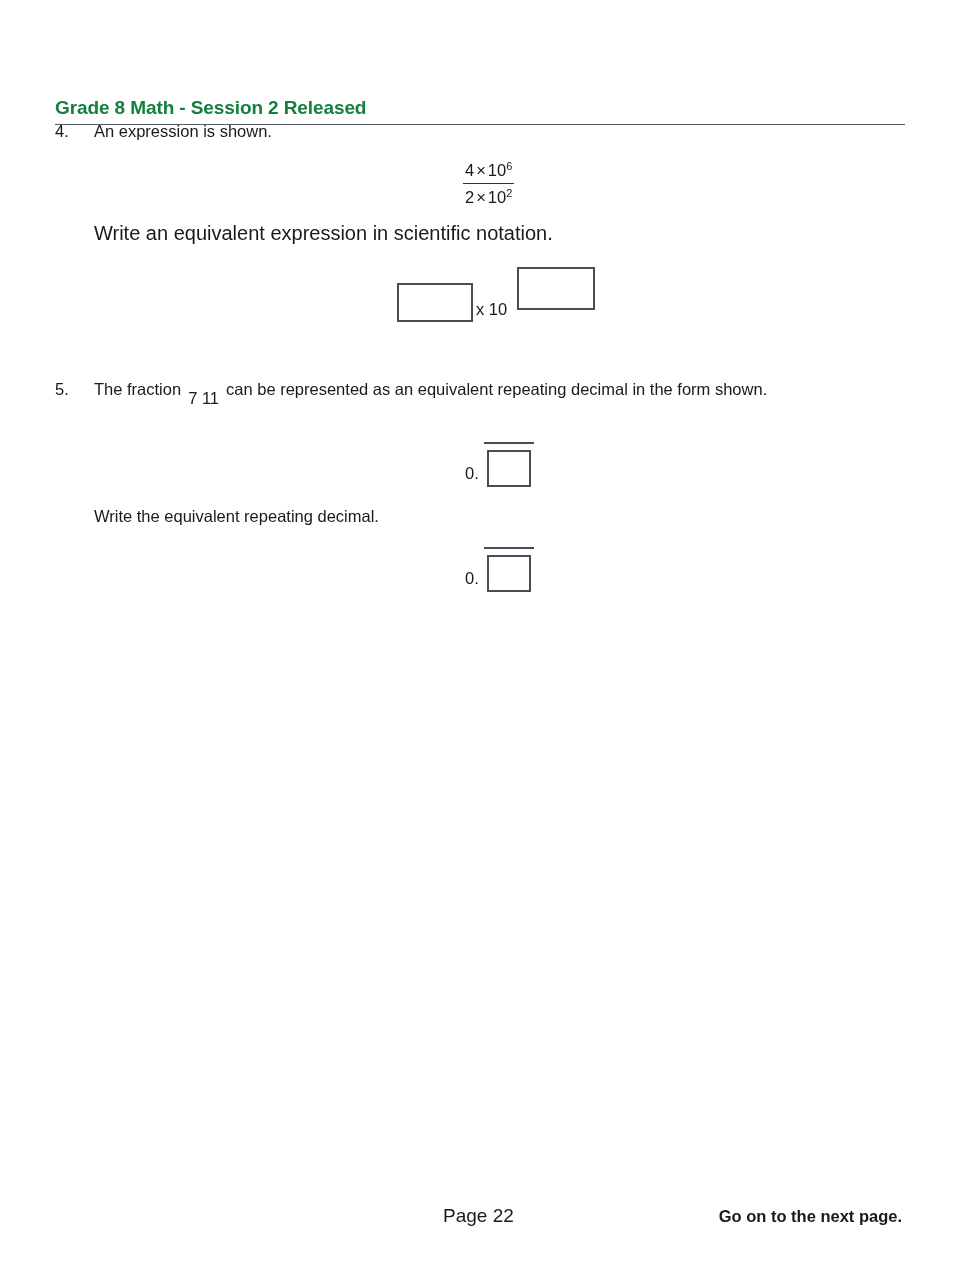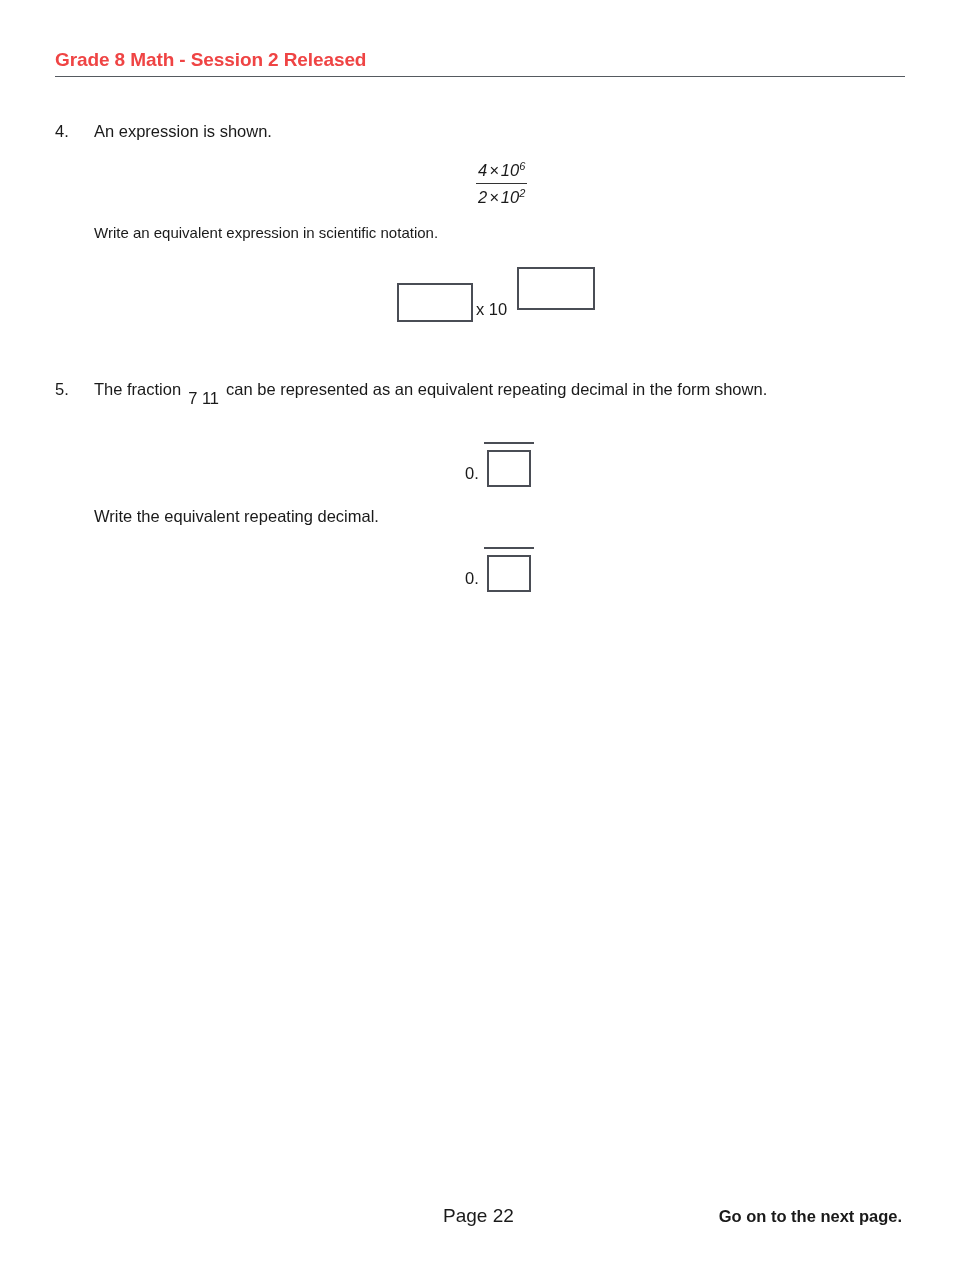--- a/index.html
+++ b/index.html
@@ -25,22 +25,23 @@
   .page-header {
     position: absolute;
     left: 55px;
     top: 48px;
     width: 850px;
   }
   .page-header .title {
     font-size: 19px;
     font-weight: bold;
     letter-spacing: -0.1px;
-    color: #ef4444;
+    color: #15803d;
     line-height: 24px;
+    margin-top: 48px;
   }
   .page-header .rule {
     margin-top: 4px;
     border-bottom: 1.6px solid #555a60;
     width: 850px;
   }
 
   
   .question {
     position: absolute;
@@ -56,34 +57,33 @@
   .q-body {
     margin-left: 39px;
     font-size: 16.5px;
     line-height: 22px;
   }
 
   #question-4 { left: 55px; top: 120px; width: 860px; }
   #question-5 { left: 55px; top: 378px; width: 880px; }
 
   .prompt-line {
-    font-size: 15px;
+    font-size: 20px;
     line-height: 22px;
     white-space: nowrap;
   }
 
   
   .display-fraction {
     position: absolute;
-    left: 476px;
+    left: 463px;
     top: 160px;
     text-align: center;
     font-size: 16.5px;
     line-height: 20px;
-    font-style: italic;
   }
   .display-fraction .numer,
   .display-fraction .denom {
     padding: 0 2px;
     white-space: nowrap;
   }
   .display-fraction .numer { padding-bottom: 2px; }
   .display-fraction .fbar {
     border-bottom: 1.3px solid #333;
     height: 0;

